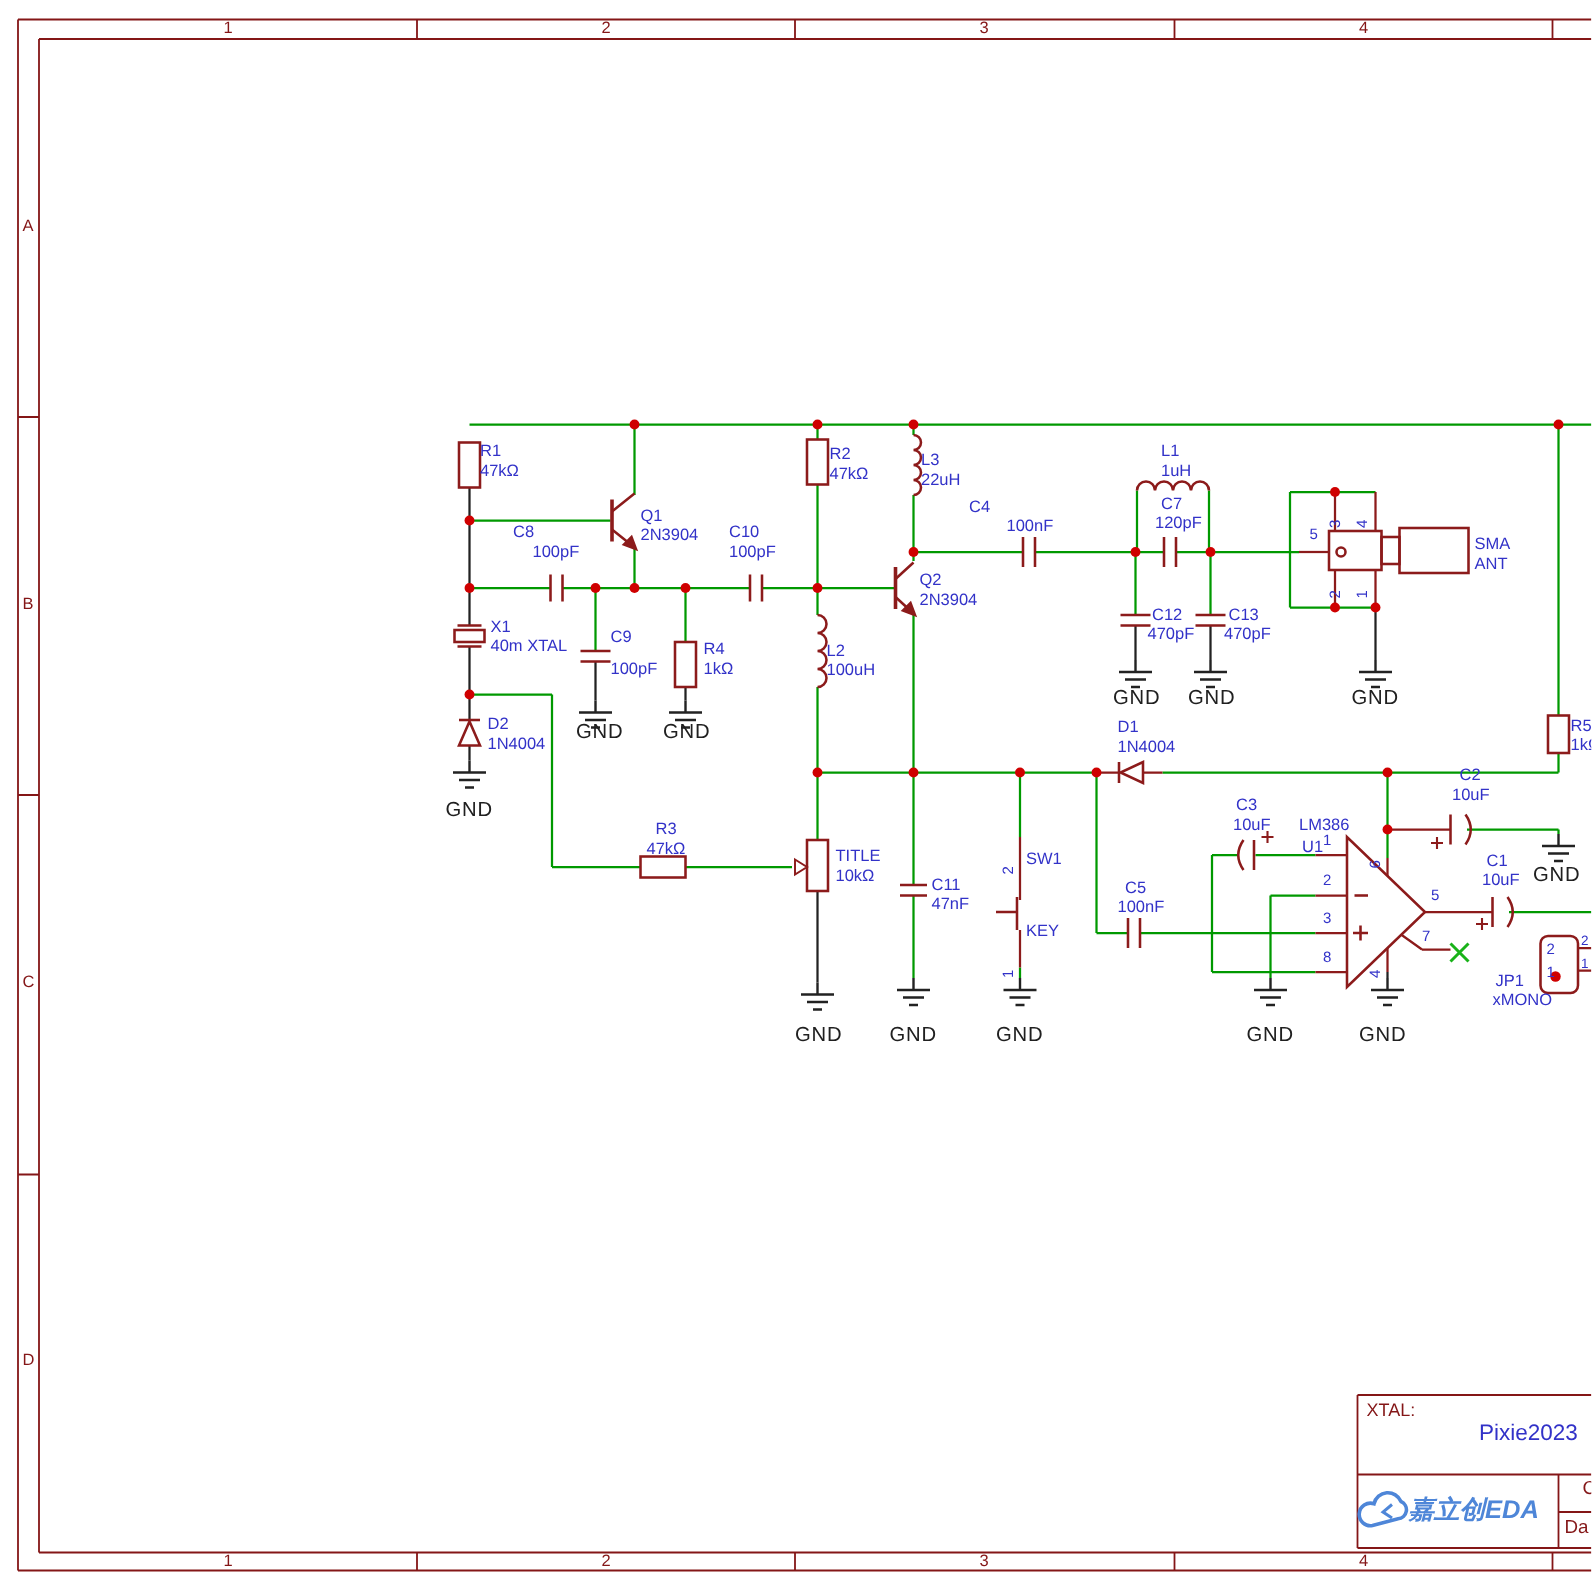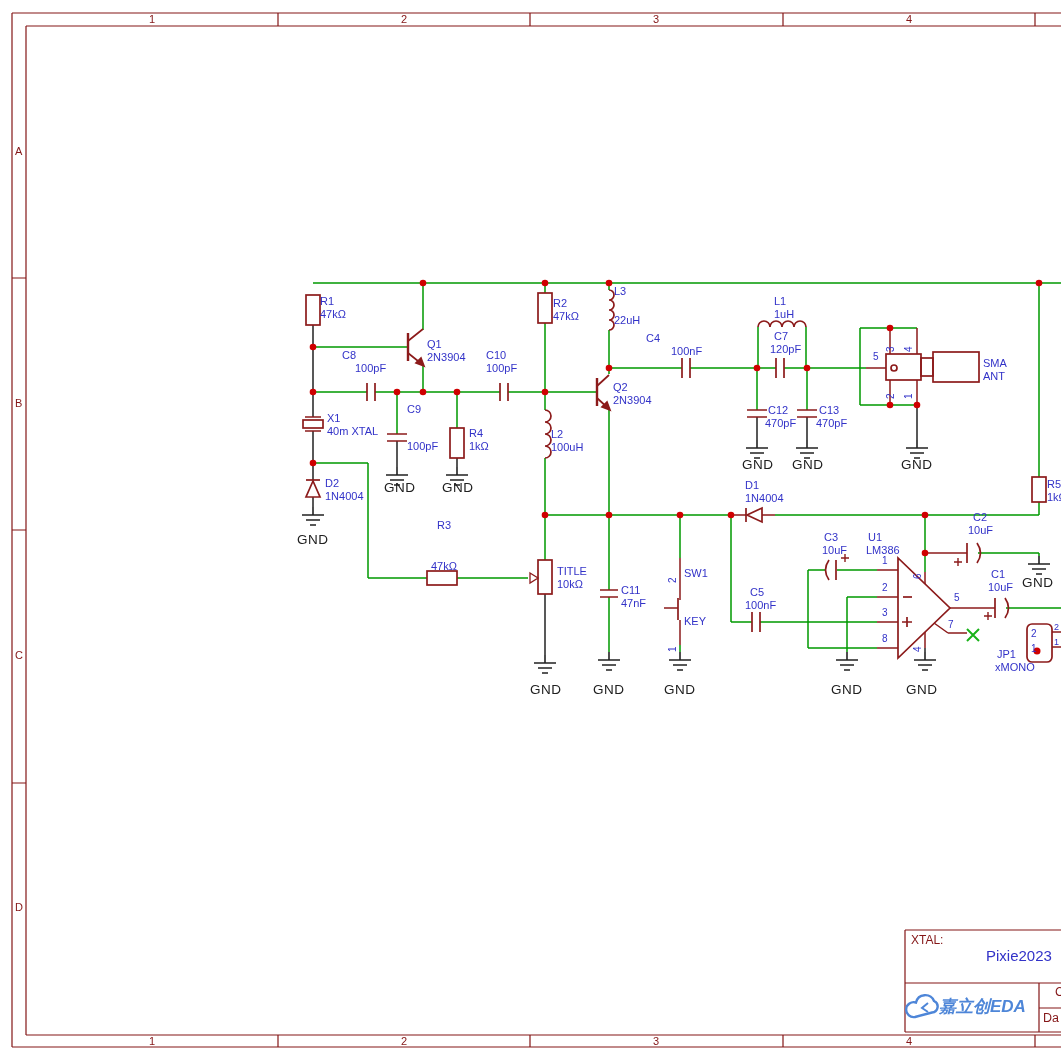--- a/index.html
+++ b/index.html
@@ -217,35 +217,35 @@
 </svg>
 
 <div>
 
   <span class="t lbl" style="left:320px;top:296px">R1</span>
   <span class="t lbl" style="left:320px;top:309px">47kΩ</span>
   <span class="t lbl" style="left:427px;top:339px">Q1</span>
   <span class="t lbl" style="left:427px;top:352px">2N3904</span>
   <span class="t lbl" style="left:342px;top:350px">C8</span>
   <span class="t lbl" style="left:355px;top:363px">100pF</span>
-  <span class="t lbl" style="left:407px;top:404px">C9</span>
+  <span class="t lbl" style="left:407px;top:420px">C9</span>
   <span class="t lbl" style="left:407px;top:441px">100pF</span>
   <span class="t lbl" style="left:469px;top:428px">R4</span>
   <span class="t lbl" style="left:469px;top:441px">1kΩ</span>
   <span class="t lbl" style="left:486px;top:350px">C10</span>
   <span class="t lbl" style="left:486px;top:363px">100pF</span>
   <span class="t lbl" style="left:553px;top:298px">R2</span>
   <span class="t lbl" style="left:553px;top:311px">47kΩ</span>
-  <span class="t lbl" style="left:614px;top:286px">L3</span>
+  <span class="t lbl" style="left:614px;top:302px">L3</span>
   <span class="t lbl" style="left:614px;top:315px">22uH</span>
   <span class="t lbl" style="left:327px;top:413px">X1</span>
   <span class="t lbl" style="left:327px;top:426px">40m XTAL</span>
   <span class="t lbl" style="left:325px;top:478px">D2</span>
   <span class="t lbl" style="left:325px;top:491px">1N4004</span>
-  <span class="t lbl" style="left:437px;top:520px">R3</span>
+  <span class="t lbl" style="left:437px;top:548px">R3</span>
   <span class="t lbl" style="left:431px;top:561px">47kΩ</span>
   <span class="t lbl" style="left:557px;top:566px">TITLE</span>
   <span class="t lbl" style="left:557px;top:579px">10kΩ</span>
   <span class="t lbl" style="left:621px;top:585px">C11</span>
   <span class="t lbl" style="left:621px;top:598px">47nF</span>
   <span class="t lbl" style="left:684px;top:568px">SW1</span>
   <span class="t lbl" style="left:684px;top:616px">KEY</span>
   <span class="t lbl" style="left:613px;top:382px">Q2</span>
   <span class="t lbl" style="left:613px;top:395px">2N3904</span>
   <span class="t lbl" style="left:551px;top:429px">L2</span>
@@ -263,21 +263,21 @@
   <span class="t lbl" style="left:745px;top:480px">D1</span>
   <span class="t lbl" style="left:745px;top:493px">1N4004</span>
   <span class="t lbl" style="left:983px;top:358px">SMA</span>
   <span class="t lbl" style="left:983px;top:371px">ANT</span>
   <span class="t lbl" style="left:1047px;top:479px">R5</span>
   <span class="t lbl" style="left:1047px;top:492px">1kΩ</span>
   <span class="t lbl" style="left:973px;top:512px">C2</span>
   <span class="t lbl" style="left:968px;top:525px">10uF</span>
   <span class="t lbl" style="left:824px;top:532px">C3</span>
   <span class="t lbl" style="left:822px;top:545px">10uF</span>
-  <span class="t lbl" style="left:868px;top:532px">U1</span>
+  <span class="t lbl" style="left:868px;top:560px">U1</span>
   <span class="t lbl" style="left:866px;top:545px">LM386</span>
   <span class="t lbl" style="left:750px;top:587px">C5</span>
   <span class="t lbl" style="left:745px;top:600px">100nF</span>
   <span class="t lbl" style="left:991px;top:569px">C1</span>
   <span class="t lbl" style="left:988px;top:582px">10uF</span>
   <span class="t lbl" style="left:997px;top:649px">JP1</span>
   <span class="t lbl" style="left:995px;top:662px">xMONO</span>
 
   <span class="t pin" style="left:882px;top:556px">1</span>
   <span class="t pin" style="left:882px;top:583px">2</span>

